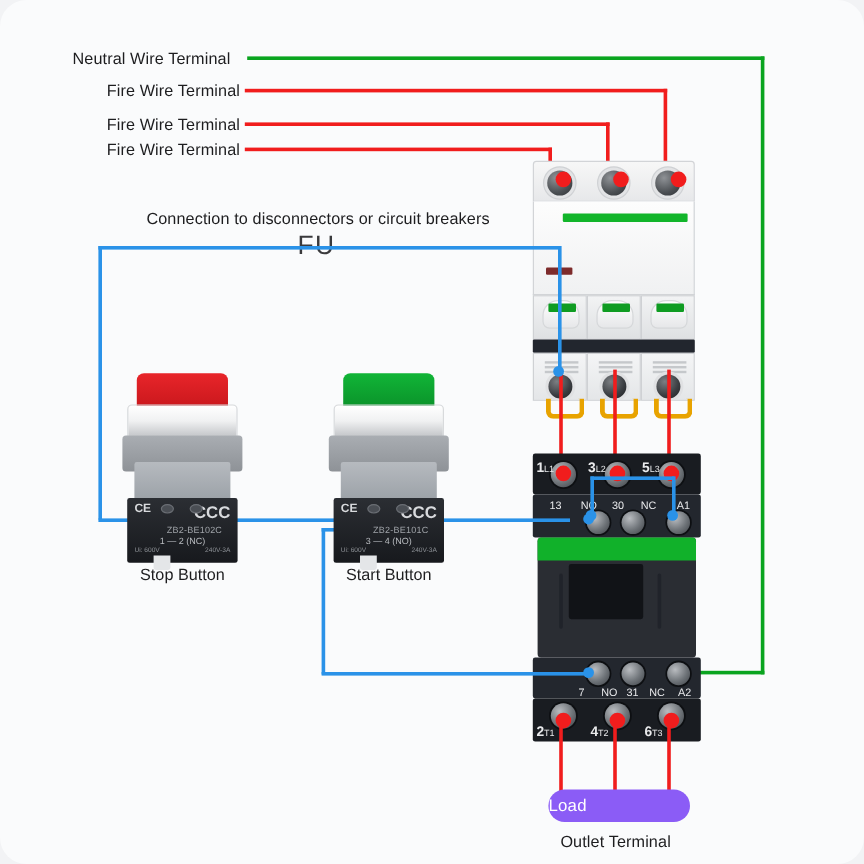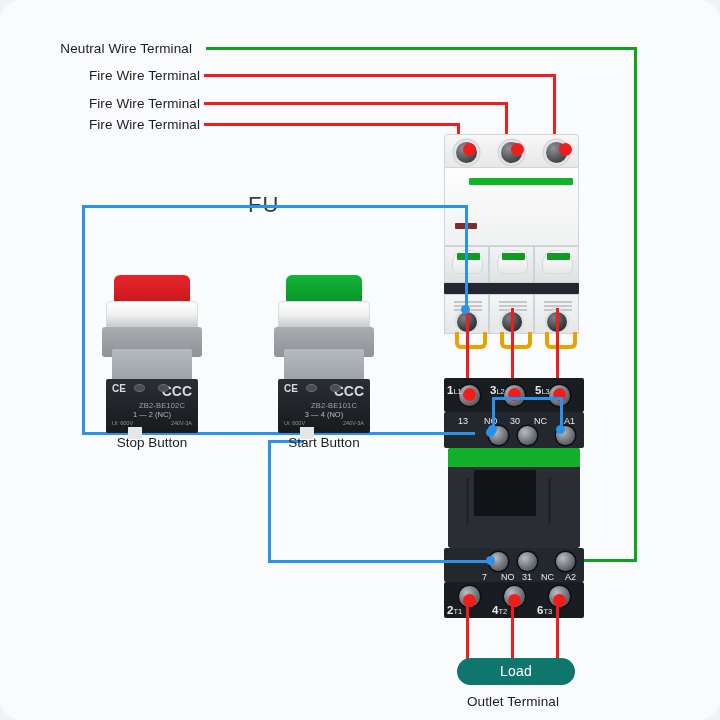--- a/index.html
+++ b/index.html
@@ -106,21 +106,21 @@
   }
   .ct-term.sm{ width:19px;height:19px; }
   .ct-lbl{
     position:absolute;color:#e9eaec;font-size:9px;white-space:nowrap;
     font-family:"Liberation Sans", sans-serif;
   }
   .ct-lbl b{ font-size:11.5px;font-weight:700; }
   .ct-lbl sub{ font-size:7.5px;vertical-align:baseline; }
 
   
-  .pb{ position:absolute;width:128px;height:175px; }
+  .pb{ position:absolute;width:128px;height:175px;margin-top:36px; }
   .pb-cap{
     position:absolute;left:26px;top:0;width:76px;height:30px;border-radius:6px 6px 3px 3px;
   }
   .pb-cap.red{ background:linear-gradient(180deg,#e8252a,#c8171c); }
   .pb-cap.green{ background:linear-gradient(180deg,#11b537,#0a9129); }
   .pb-chrome{
     position:absolute;left:18px;top:26px;width:92px;height:34px;border-radius:4px;
     background:linear-gradient(180deg,#ffffff 0%,#f0f1f2 40%,#c9cbce 75%,#e9eaec 100%);
     border:1px solid #d8dadc;box-sizing:border-box;
   }
@@ -148,36 +148,37 @@
   }
   .pb-model{ position:absolute;left:0;width:112px;text-align:center;color:#9fa3a8;font-size:7.5px;letter-spacing:.2px; }
   .pb-contact{ position:absolute;left:0;width:92px;text-align:center;color:#b9bcc0;font-size:7.5px; }
   .pb-fine{ position:absolute;color:#8e9297;font-size:5.5px;line-height:7px;white-space:nowrap; }
   .pb-tab{ position:absolute;left:40px;top:152px;width:14px;height:12px;background:#e4e6e8;border-radius:0 0 2px 2px; }
   .pb-name{ position:absolute;width:128px;text-align:center;top:160px;font-size:13.5px;color:#1d1d1f; }
 
   
   #load{
     position:absolute;left:457px;top:658px;width:118px;height:27px;
-    background:#0f766e;border-radius:14px;
-    color:#fff;font-size:14px;text-align:center;line-height:27px;
+    background:#8b5cf6;border-radius:14px;
+    color:#fff;font-size:14px;line-height:27px;
     letter-spacing:.2px;
   }
   #fu{ position:absolute;left:248px;top:192px;font-size:22px;color:#3a3a3c;letter-spacing:1px; }
 </style>
 </head>
 <body>
 
 <div id="card">
 
   <div class="lbl r" style="left:12px;top:41px;width:180px;">Neutral Wire Terminal</div>
   <div class="lbl r" style="left:20px;top:68px;width:180px;">Fire Wire Terminal</div>
   <div class="lbl r" style="left:20px;top:96px;width:180px;">Fire Wire Terminal</div>
   <div class="lbl r" style="left:20px;top:117px;width:180px;">Fire Wire Terminal</div>
 
+  <div class="lbl" style="left:122px;top:175px;">Connection to disconnectors or circuit breakers</div>
   <div id="fu">FU</div>
 
   <div class="w wh grn" style="left:206px;top:47px;width:431px;"></div>
   <div class="w wv grn" style="left:634px;top:47px;height:515px;"></div>
   <div class="w wh grn" style="left:566px;top:559px;width:71px;"></div>
 
   <div class="w wh red" style="left:204px;top:74px;width:352px;"></div>
   <div class="w wv red" style="left:553px;top:74px;height:70px;"></div>
 
   <div class="w wh red" style="left:204px;top:102px;width:304px;"></div>

